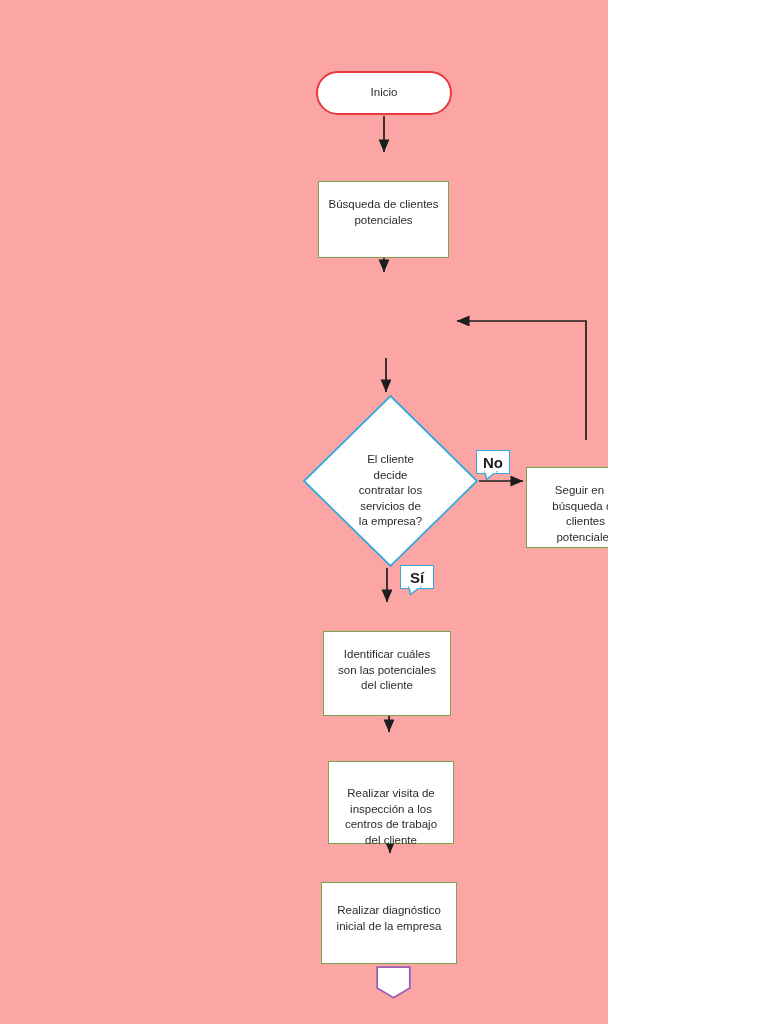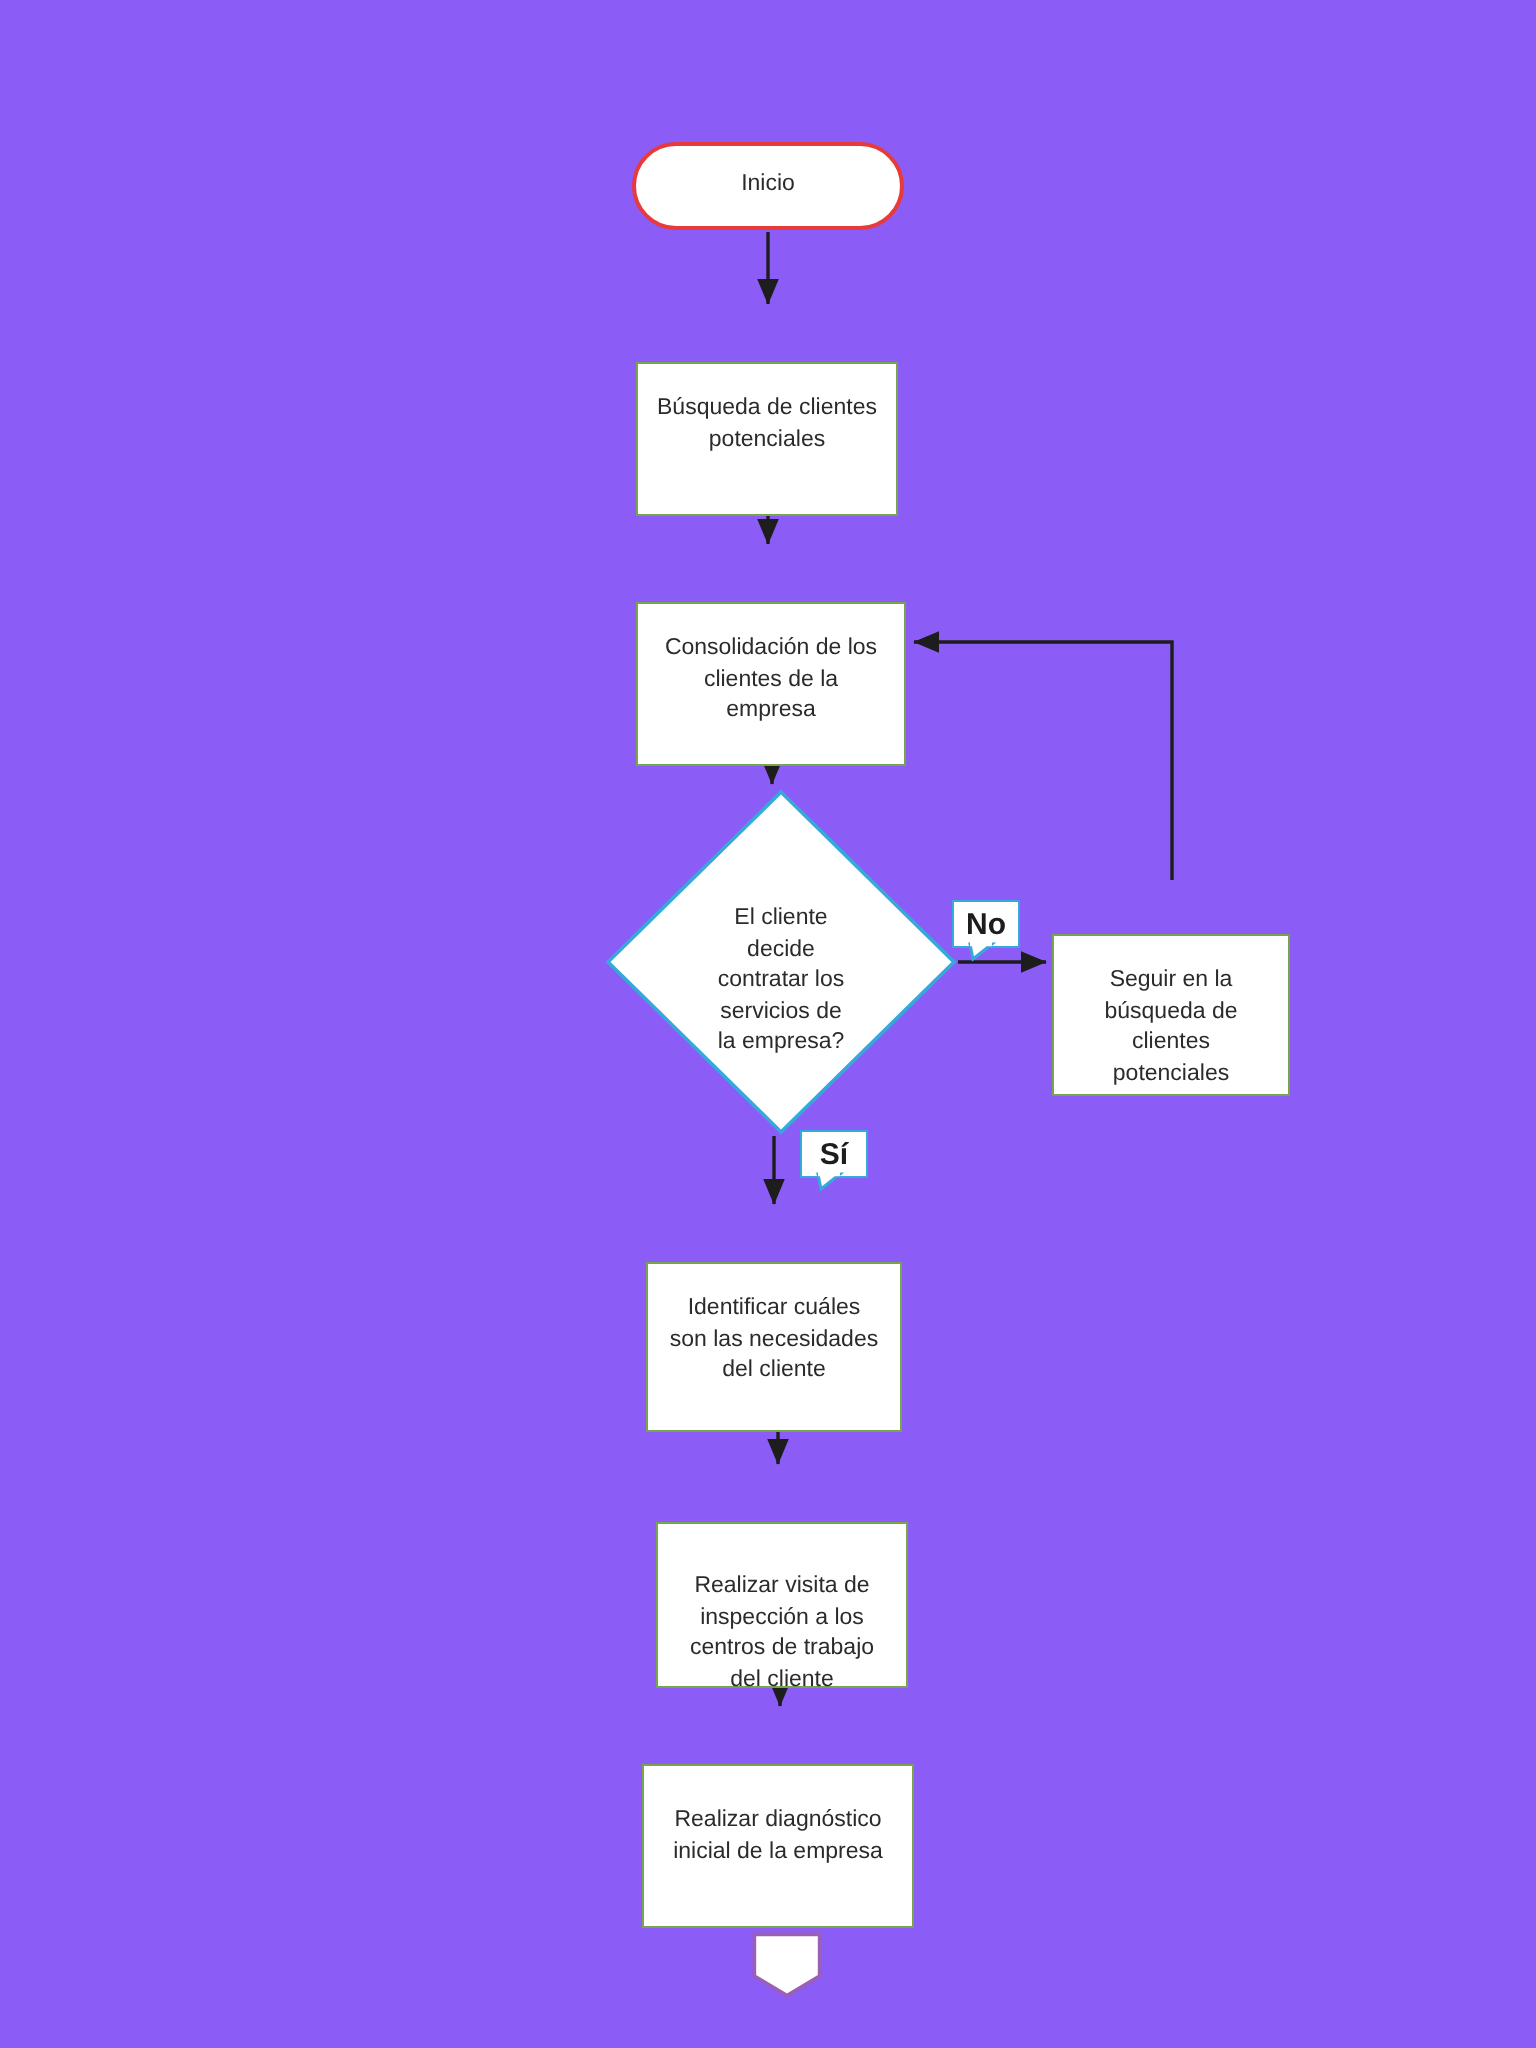--- a/index.html
+++ b/index.html
@@ -6,23 +6,23 @@
   html, body {
     margin: 0;
     padding: 0;
     background: #ffffff;
   }
   body {
     font-family: "Liberation Sans", sans-serif;
   }
   #canvas {
     position: relative;
-    width: 768px;
+    width: 608px;
     height: 1024px;
-    background: #8b5cf6;
+    background: #fca5a5;
     overflow: hidden;
   }
   .node {
     position: absolute;
     box-sizing: border-box;
     display: flex;
     justify-content: center;
     color: #2b2b2b;
     font-size: 11.5px;
     line-height: 15.5px;
@@ -141,25 +141,20 @@
 
   <div class="node terminator" style="left:316px; top:71px; width:136px; height:44px;">
     <span class="label">Inicio</span>
   </div>
 
   <div class="node process" style="left:318px; top:155px; width:131px; height:77px;">
     <span class="label">Búsqueda de clientes
 potenciales</span>
   </div>
 
-  <div class="node process" style="left:318px; top:275px; width:135px; height:82px;">
-    <span class="label">Consolidación de los
-clientes de la
-empresa</span>
-  </div>
 
   <div class="node decision" style="left:303px; top:395px; width:175px; height:172px;">
     <svg width="175" height="172" viewBox="0 0 175 172" xmlns="http://www.w3.org/2000/svg">
       <polygon points="87.5,1 174,86 87.5,171 1,86" fill="#ffffff" stroke="#36a9dc" stroke-width="1.8"></polygon>
     </svg>
     <span class="label" style="margin-top:20px;">El cliente
 decide
 contratar los
 servicios de
 la empresa?</span>
@@ -167,21 +162,21 @@
 
   <div class="node process" style="left:526px; top:441px; width:119px; height:81px; ">
     <span class="label">Seguir en la
 búsqueda de
 clientes
 potenciales</span>
   </div>
 
   <div class="node process" style="left:323px; top:605px; width:128px; height:85px;">
     <span class="label">Identificar cuáles
-son las necesidades
+son las potenciales
 del cliente</span>
   </div>
 
   <div class="node process" style="left:328px; top:735px; width:126px; height:83px; padding-top:24px;">
     <span class="label">Realizar visita de
 inspección a los
 centros de trabajo
 del cliente</span>
   </div>
 

